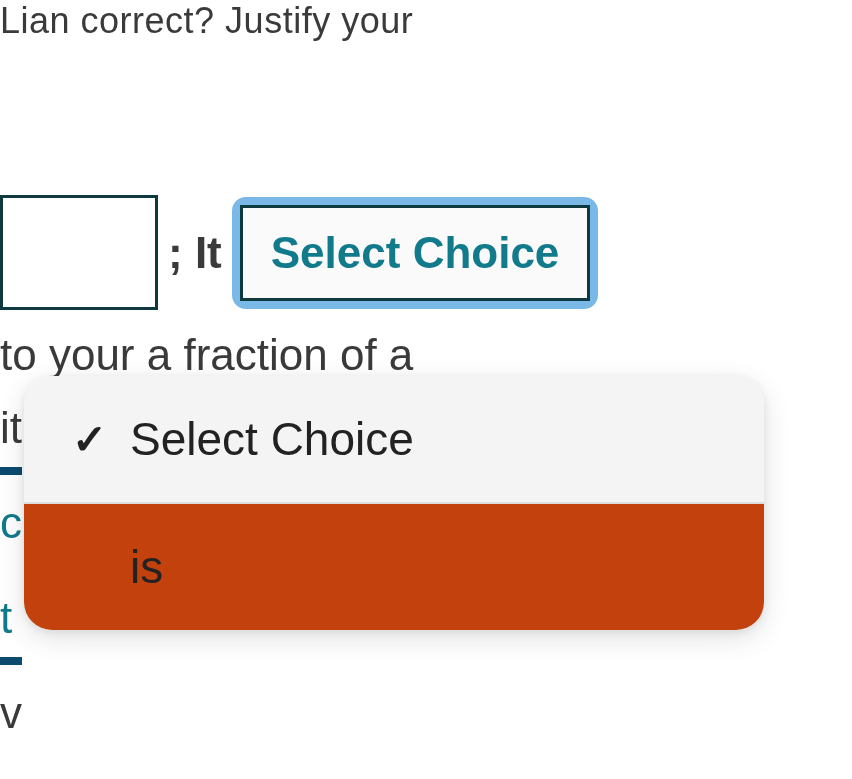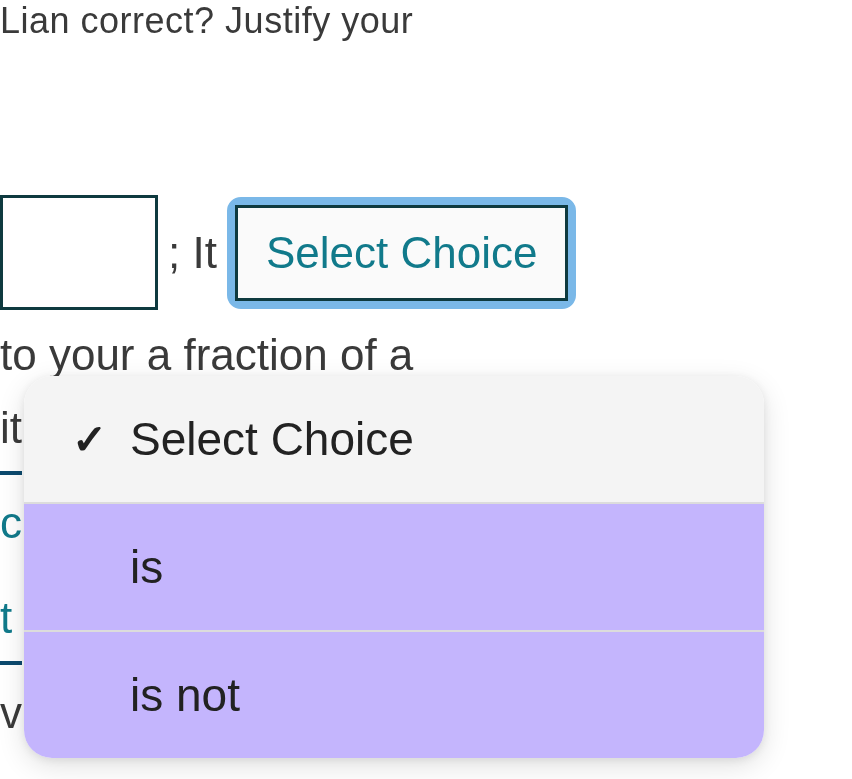--- a/index.html
+++ b/index.html
@@ -24,20 +24,21 @@
       font-size: 36px;
       color: #3a3a3a;
       letter-spacing: 0.5px;
     }
     .answer-row {
       position: absolute;
       top: 195px;
       left: 0;
       display: flex;
       align-items: center;
+      font-weight: bold;
     }
     .blank-input {
       width: 158px;
       height: 115px;
       border: 3px solid #0e3a3f;
       background: #fff;
       margin-right: 5px;
     }
     .sep-text {
       font-size: 44px;
@@ -79,42 +80,42 @@
       font-size: 44px;
       line-height: 2.2;
     }
     .frag {
       display: block;
       height: 95px;
     }
     .frag.teal { color: #117a8b; }
     .frag.dark { color: #3a3a3a; }
     .frag.underline {
-      border-bottom: 4px solid #0c4a6e;
+      border-bottom: 8px solid #0c4a6e;
       padding-bottom: 8px;
     }
     .dropdown {
       position: absolute;
       top: 376px;
       left: 24px;
       width: 740px;
       background: #fff;
       border-radius: 28px;
       box-shadow: 0 8px 28px rgba(0,0,0,0.12), 0 2px 8px rgba(0,0,0,0.08);
       overflow: hidden;
     }
     .dropdown-option {
       display: flex;
       align-items: center;
       padding: 36px 30px 36px 48px;
       font-size: 46px;
       color: #222;
       border-bottom: 2px solid #dcdcdc;
       cursor: pointer;
-      background: #c4b5fd;
+      background: #c2410c;
     }
     .dropdown-option.selected {
       background: #f4f4f4;
     }
     .dropdown-option:last-child {
       border-bottom: none;
     }
     .check {
       width: 48px;
       font-size: 42px;
@@ -155,17 +156,13 @@
 
 <div class="dropdown">
   <div class="dropdown-option selected">
     <span class="check">✓</span>
     <span>Select Choice</span>
   </div>
   <div class="dropdown-option">
     <span class="option-spacer"></span>
     <span>is</span>
   </div>
-  <div class="dropdown-option">
-    <span class="option-spacer"></span>
-    <span>is not</span>
-  </div>
 </div>
 
 </body></html>

